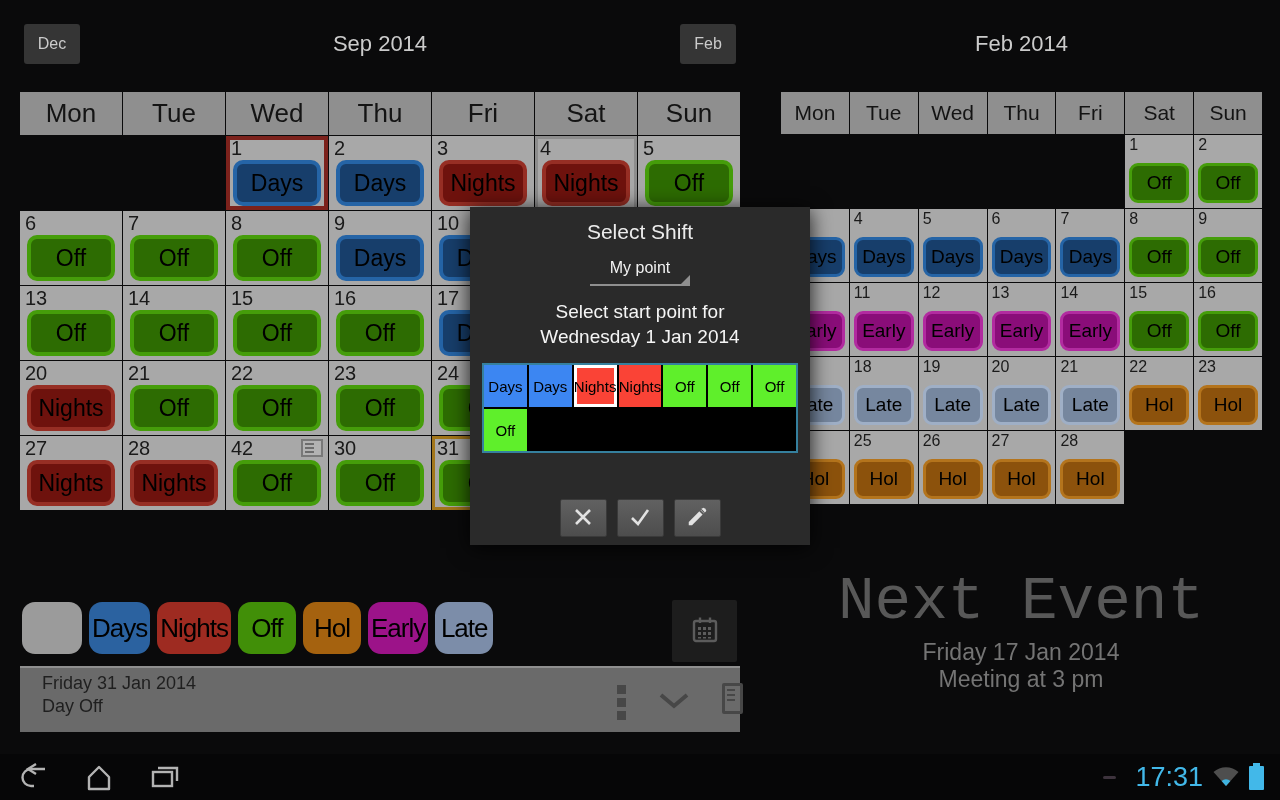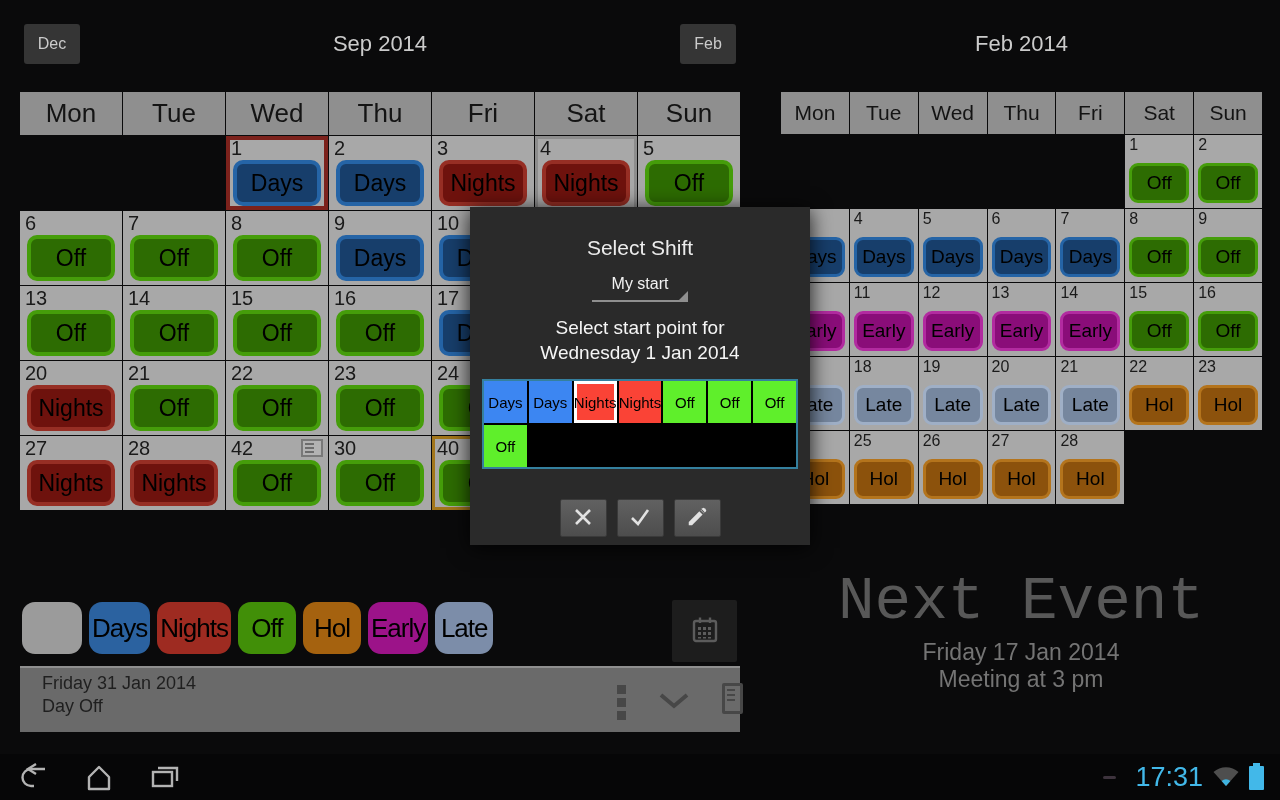--- a/index.html
+++ b/index.html
@@ -77,21 +77,21 @@
   .nextevent{left:780px;top:575px;width:482px;text-align:center;}
   .ne-title{font-size:61px;color:#585858;line-height:54px;font-family:Liberation Mono, monospace;}
   .ne-line{font-size:23px;color:#747474;line-height:27px;}
   .ne-line.first{margin-top:10px;}
 
   
   .dialog{
     left:470px;top:207px;width:340px;height:338px;background:#2a2a2a;z-index:50;
     box-shadow:0 3px 20px rgba(0,0,0,0.85);
   }
-  .d-title{margin-top:29px;text-align:center;color:#ececec;font-size:21px;}
+  .d-title{margin-top:13px;text-align:center;color:#ececec;font-size:21px;}
   .spinner{
     position:relative;margin:13px auto 0;width:max-content;padding:2px 20px 7px;color:#f2f2f2;font-size:16px;
     border-bottom:2px solid #8f8f8f;
   }
   .spinner::after{
     content:"";position:absolute;right:0;bottom:0;width:0;height:0;
     border-left:9px solid transparent;border-bottom:9px solid #8f8f8f;
   }
   .d-msg{margin-top:13px;text-align:center;color:#f5f5f5;font-size:19px;line-height:25px;}
   .d-chips{
@@ -249,21 +249,21 @@
     <div class="cell">
       <span class="num">42</span>
       <span class="note-icon"></span>
       <div class="chip" style="background: rgb(45, 108, 2); border-color: rgb(69, 157, 10);">Off</div>
     </div>
     <div class="cell">
       <span class="num">30</span>
       <div class="chip" style="background: rgb(45, 108, 2); border-color: rgb(69, 157, 10);">Off</div>
     </div>
     <div class="cell" style="box-shadow: rgb(162, 118, 27) 0px 0px 0px 3px inset;">
-      <span class="num">40</span>
+      <span class="num">31</span>
       <div class="chip" style="background: rgb(45, 108, 2); border-color: rgb(69, 157, 10);">Off</div>
     </div>
     <div class="slot"></div>
     <div class="slot"></div>
   </div>
 
 <div class="mtitle" style="left:781px;top:31px;width:481px;">Feb 2014</div>
 <div class="cal feb-cal" id="feb-cal">
     <div class="hcell">Mon</div>
     <div class="hcell">Tue</div>
@@ -443,21 +443,21 @@
 </div>
 
 <div class="abs nextevent">
   <div class="ne-title">Next Event</div>
   <div class="ne-line first">Friday 17 Jan 2014</div>
   <div class="ne-line">Meeting at 3 pm</div>
 </div>
 
 <div class="abs dialog">
   <div class="d-title">Select Shift</div>
-  <div class="spinner">My start</div>
+  <div class="spinner">My point</div>
   <div class="d-msg">
     <div>Select start point for</div>
     <div>Wednesday 1 Jan 2014</div>
   </div>
   <div class="d-chips" id="dialog-chips">
       <div class="dchip" style="background: rgb(60, 134, 242);">Days</div>
       <div class="dchip" style="background: rgb(60, 134, 242);">Days</div>
       <div class="dchip sel" style="background: rgb(250, 67, 54);">Nights</div>
       <div class="dchip" style="background: rgb(250, 67, 54);">Nights</div>
       <div class="dchip" style="background: rgb(95, 239, 43);">Off</div>

